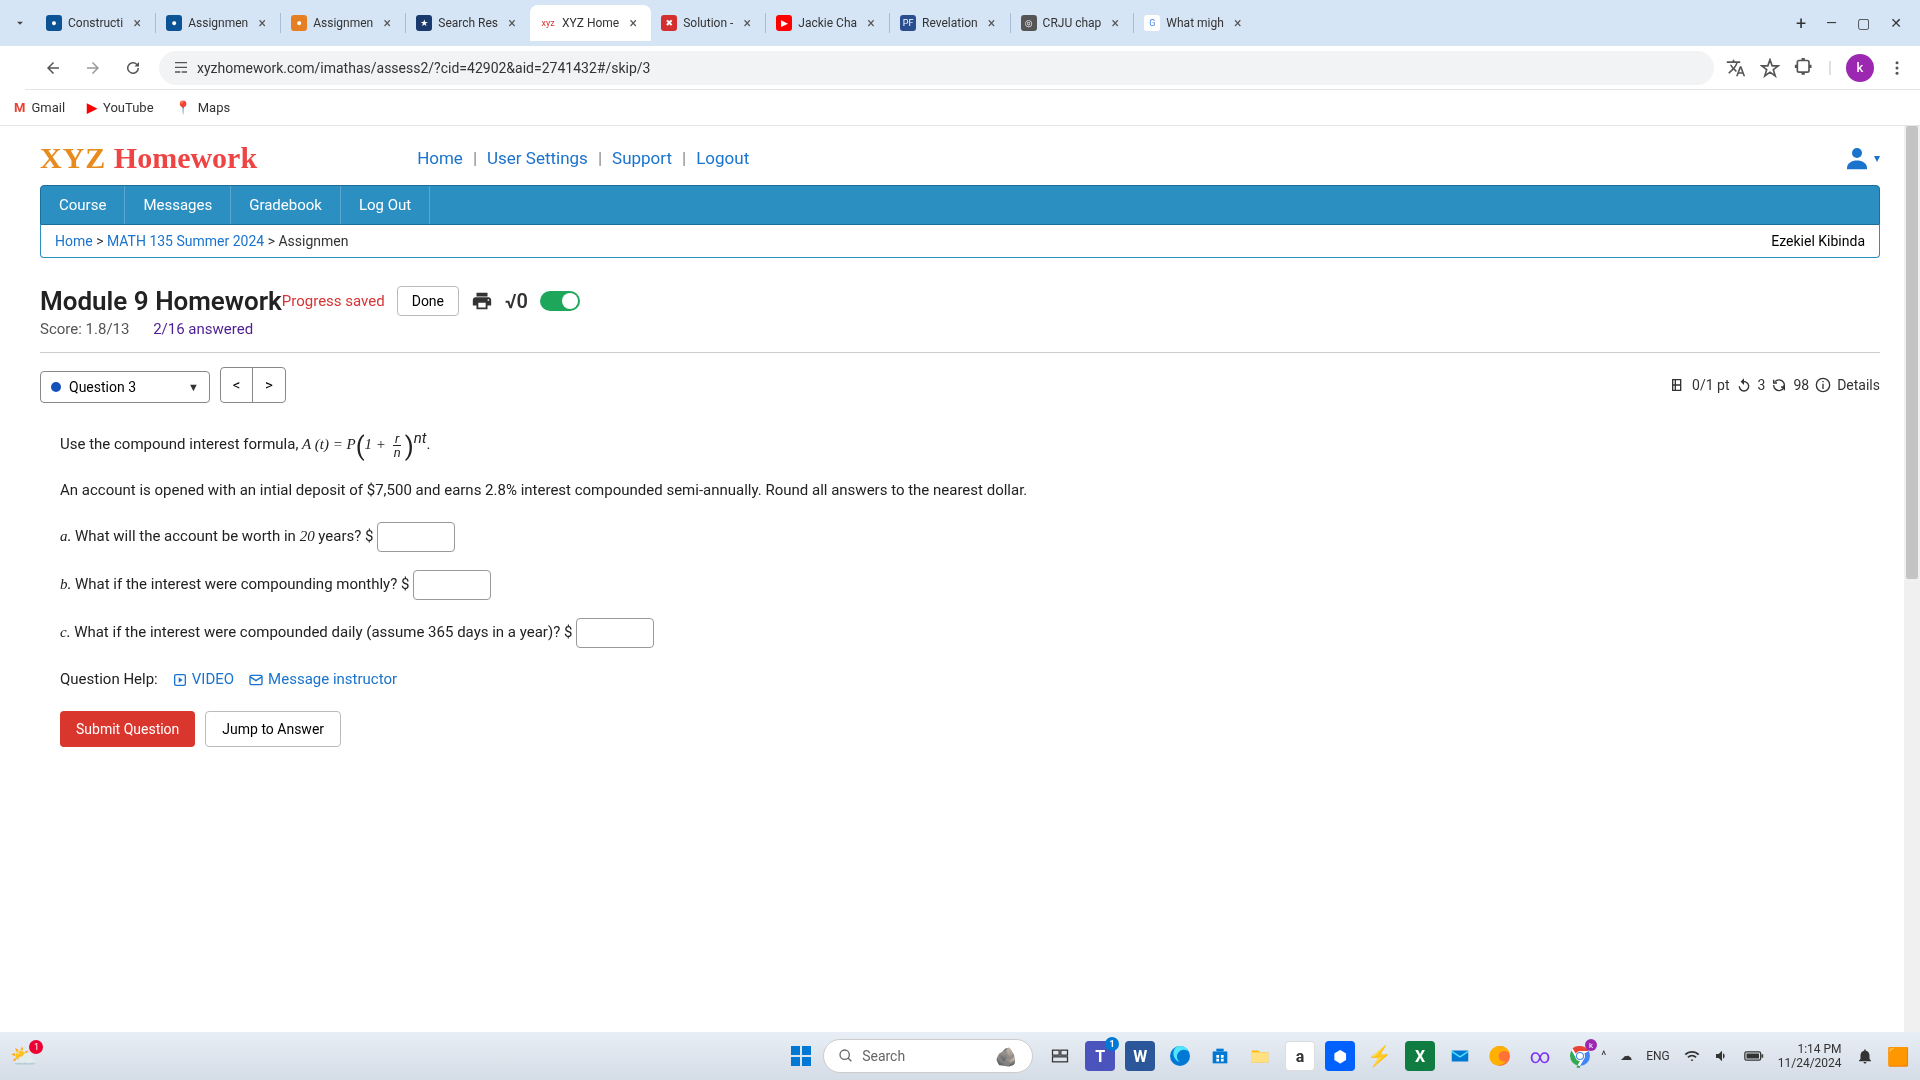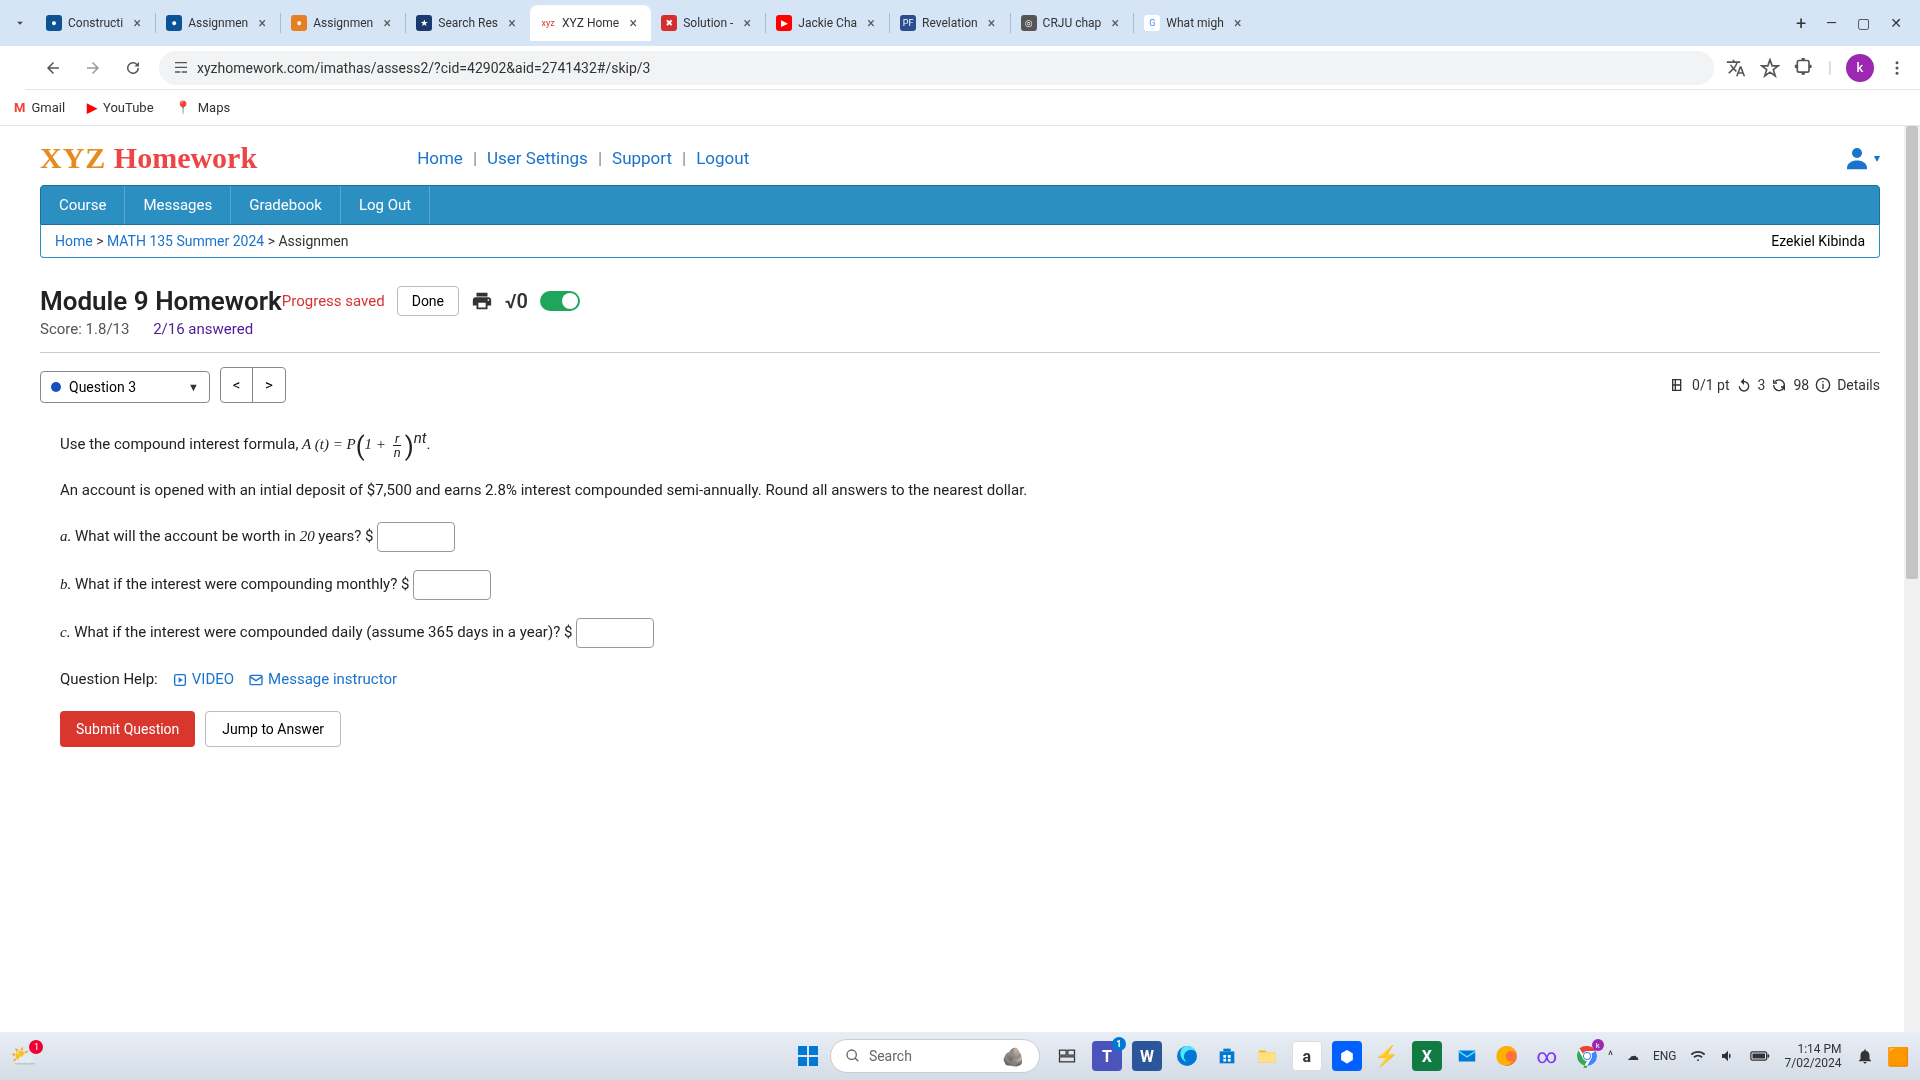--- a/index.html
+++ b/index.html
@@ -491,21 +491,21 @@
       </span>
     <span>
         <svg width="20" height="14" viewBox="0 0 24 14">
           <rect x="1" y="2" width="19" height="10" rx="2" fill="none" stroke="#333" stroke-width="1.5"></rect>
           <rect x="21" y="5" width="2" height="4" fill="#333"></rect>
           <rect x="3" y="4" width="15" height="6" fill="#333"></rect>
         </svg>
       </span>
     <div class="tb-time">
       <div>1:14 PM</div>
-      <div>7/02/2024</div>
+      <div>11/24/2024</div>
     </div>
     <span>
         <svg width="18" height="18" viewBox="0 0 24 24">
           <path fill="#333" d="M12 22c1.1 0 2-.9 2-2h-4c0 1.1.9 2 2 2zm6-6v-5c0-3-2-5.5-5-6V4c0-.6-.4-1-1-1s-1 .4-1 1v1c-3 .5-5 3-5 6v5l-2 2v1h16v-1l-2-2z"></path>
         </svg>
       </span>
     <span style="font-size:18px">🟧</span>
   </div>
 </div>
 

